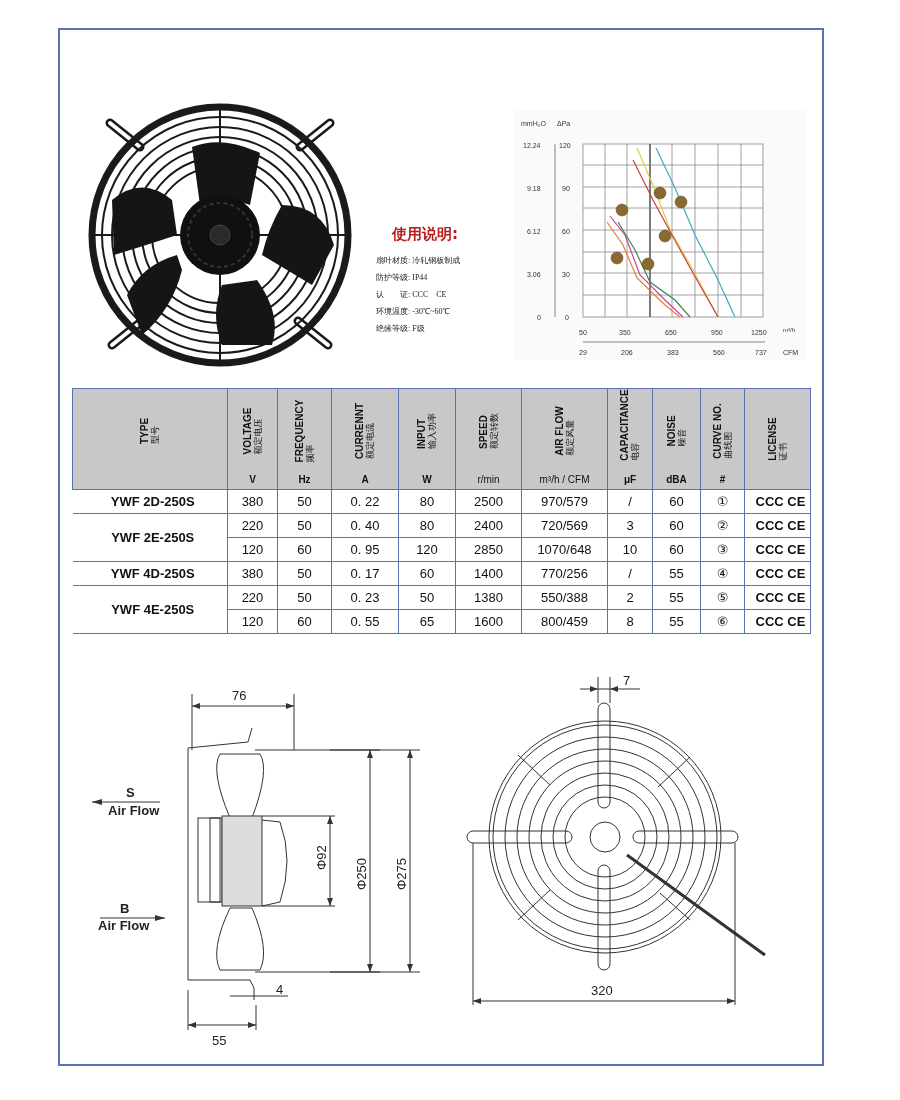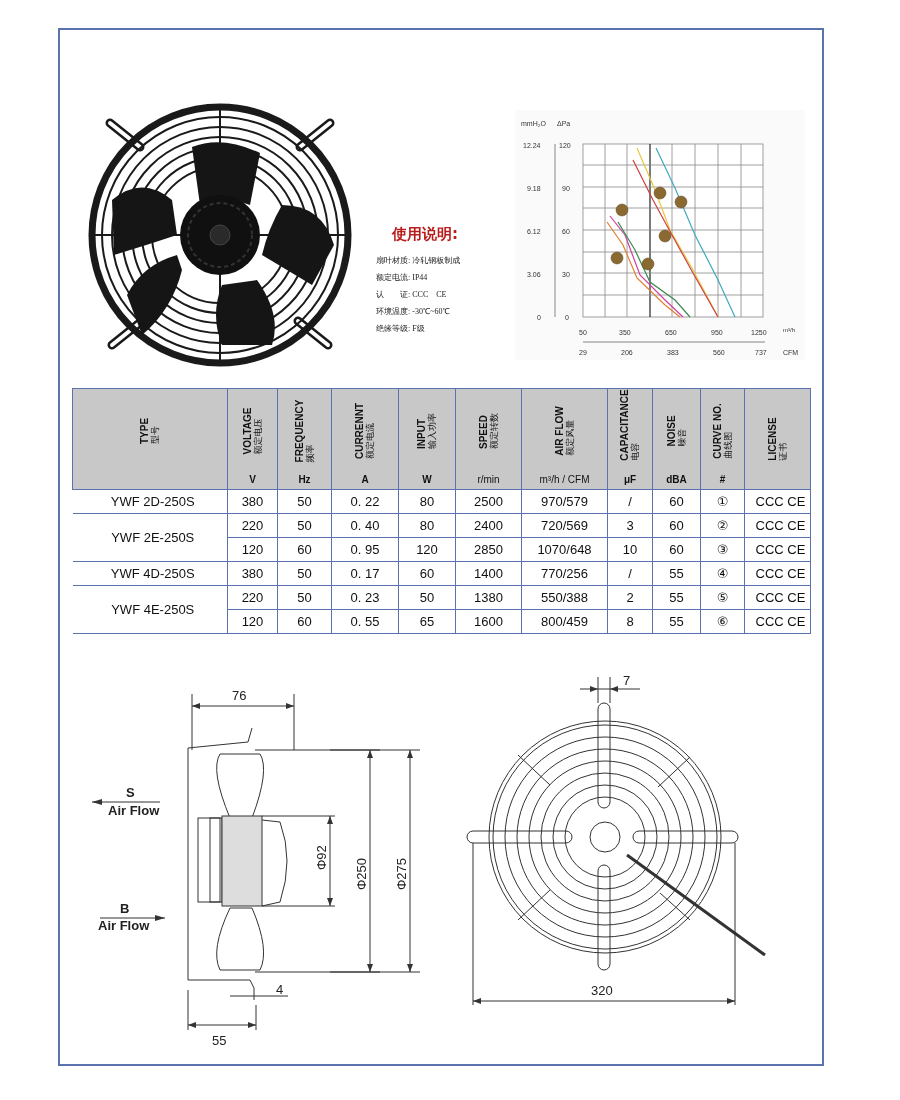--- a/index.html
+++ b/index.html
@@ -11,22 +11,22 @@
   .usage-line{left:376px;font-size:8px;color:#222;font-family:Liberation Serif, serif;white-space:nowrap;}
   
   table.spec{position:absolute;left:72px;top:388px;border-collapse:collapse;table-layout:fixed;}
   table.spec td{border:1.5px solid #5a72b0;text-align:center;font-size:13px;padding:0;height:23px;}
   table.spec thead td{background:#c8c8c8;height:100px;vertical-align:middle;}
   .vhead{display:inline-block;transform:rotate(-90deg);white-space:nowrap;font-size:10px;font-weight:bold;line-height:11px;text-align:left;font-family:"Liberation Sans",sans-serif;}
   .vhead .cn{font-size:9px;font-weight:normal;display:block;}
   .unit{position:absolute;bottom:4px;left:0;right:0;font-size:10px;font-weight:bold;}
   .hcell{position:relative;height:100px;}
   .hcell .rot{position:absolute;left:50%;top:42px;transform:translate(-50%,-50%);}
-  .type-cell{font-weight:normal;font-size:17px;text-align:center;padding-left:6px !important;border-left:none !important;}
-  .lic{font-size:11px;font-weight:normal;text-align:center;padding-left:6px !important;}
+  .type-cell{font-weight:bold;font-size:17px;text-align:center;padding-left:6px !important;border-left:none !important;}
+  .lic{font-size:11px;font-weight:bold;text-align:center;padding-left:6px !important;}
   .circ{font-size:13px;}
   .dimtxt{font-size:13px;fill:#222;font-family:"Liberation Sans",sans-serif;}
 </style>
 </head>
 <body>
 
 <div class="frame"></div>
 
 <svg class="abs" style="left:82px;top:95px" width="280" height="275" viewBox="0 0 280 275">
   <g stroke="#1a1a1a" fill="none">
@@ -58,21 +58,21 @@
     <path d="M100 175 Q90 215 60 240 L45 200 Q60 170 95 160 Z"></path>
     <path d="M90 105 Q60 80 30 105 L32 160 Q65 150 95 140 Z"></path>
   </g>
   <circle cx="138" cy="140" r="40" fill="#101010"></circle>
   <circle cx="138" cy="140" r="32" fill="none" stroke="#333" stroke-width="2" stroke-dasharray="4 3"></circle>
   <circle cx="138" cy="140" r="10" fill="#2a2a2a" stroke="#444"></circle>
 </svg>
 
 <div class="abs usage-title">使用说明:</div>
 <div class="abs usage-line" style="top:255px">扇叶材质: 冷轧钢板制成</div>
-<div class="abs usage-line" style="top:272px">额定电流: IP44</div>
+<div class="abs usage-line" style="top:272px">防护等级: IP44</div>
 <div class="abs usage-line" style="top:289px">认　　证: CCC　CE</div>
 <div class="abs usage-line" style="top:306px">环境温度: -30℃~60℃</div>
 <div class="abs usage-line" style="top:323px">绝缘等级: F级</div>
 
 <div class="abs" style="left:515px;top:110px;width:290px;height:250px;background:#fafafa">
   <svg width="290" height="250" viewBox="0 0 290 250">
     <g font-family="Liberation Sans, sans-serif" font-size="7" fill="#333">
       <text x="6" y="16">mmH₂O</text>
       <text x="42" y="16">ΔPa</text>
 

